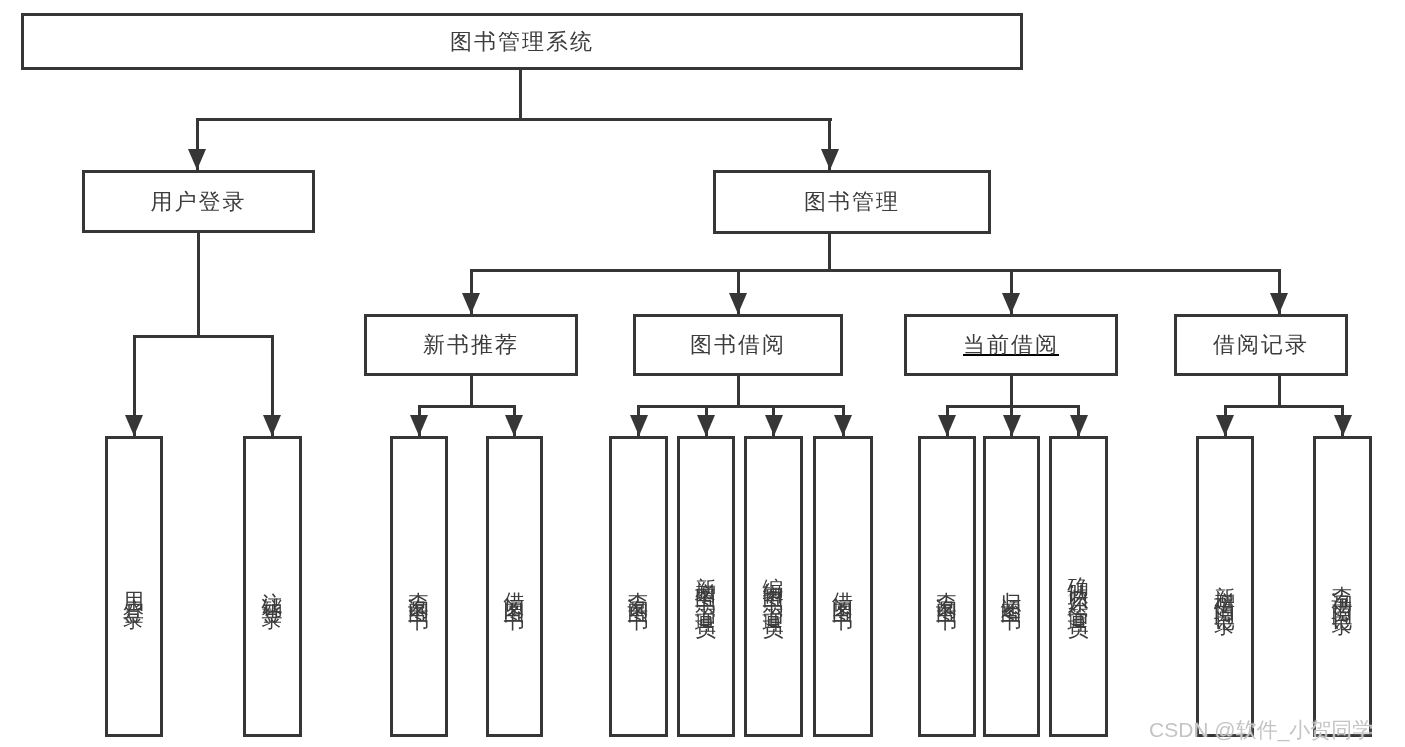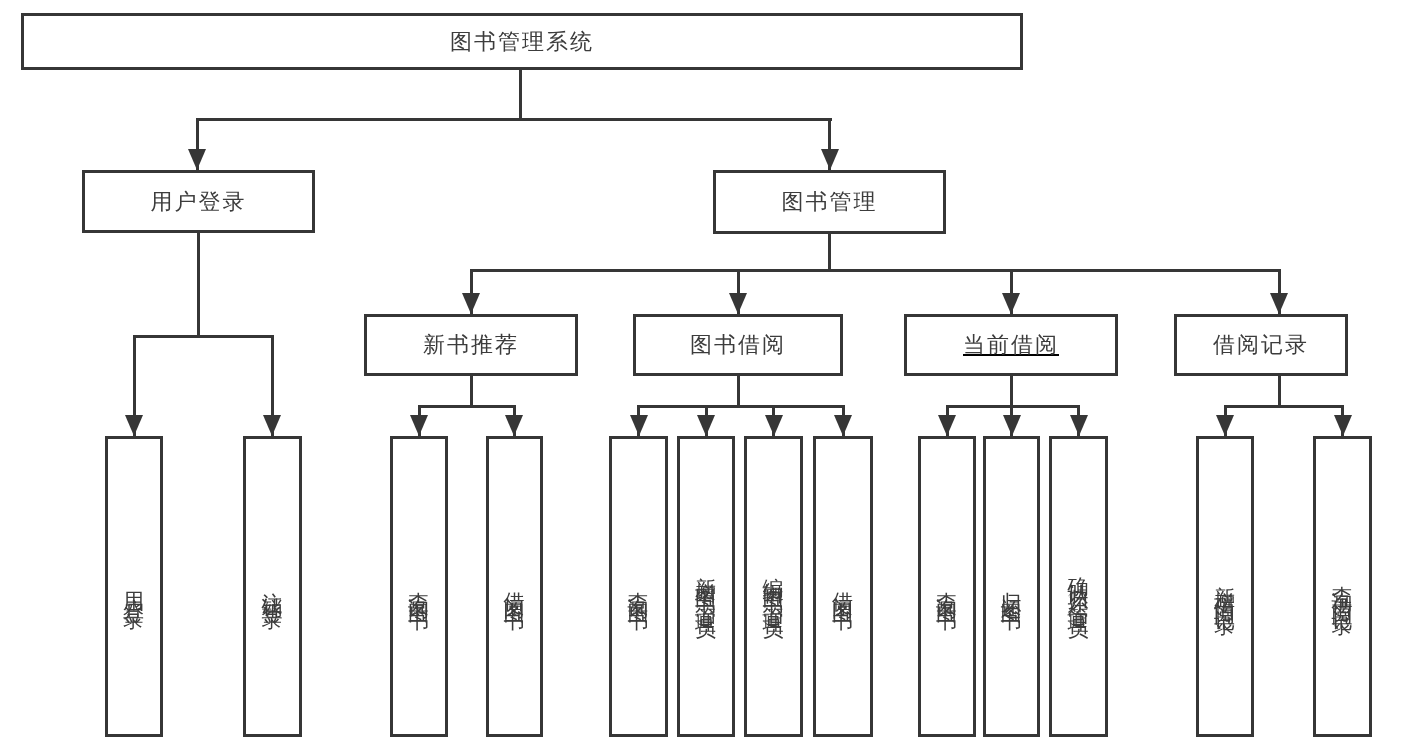--- a/index.html
+++ b/index.html
@@ -76,21 +76,21 @@
   <div class="line" style="left:519px; top:70px; width:3px; height:50px;"></div>
   <div class="line" style="left:196px; top:118px; width:636px; height:3px;"></div>
   <div class="line" style="left:196px; top:120px; width:3px; height:50px;"></div>
   <div class="line" style="left:828px; top:120px; width:3px; height:50px;"></div>
   <div class="arrow" style="left:188px; top:149px;"></div>
   <div class="arrow" style="left:821px; top:149px;"></div>
 
   <div class="box h-box" style="left:82px; top:170px; width:233px; height:63px;">
     <span>用户登录</span>
   </div>
-  <div class="box h-box" style="left:713px; top:170px; width:233px; height:64px;">
+  <div class="box h-box" style="left:713px; top:170px; width:278px; height:64px;">
     <span>图书管理</span>
   </div>
 
   <div class="line" style="left:197px; top:233px; width:3px; height:105px;"></div>
   <div class="line" style="left:133px; top:335px; width:141px; height:3px;"></div>
   <div class="line" style="left:133px; top:337px; width:3px; height:99px;"></div>
   <div class="line" style="left:271px; top:337px; width:3px; height:99px;"></div>
   <div class="arrow" style="left:125px; top:415px;"></div>
   <div class="arrow" style="left:263px; top:415px;"></div>
 
@@ -189,14 +189,15 @@
     <span>确认归还（管理员）</span>
   </div>
 
   <div class="box v-box" style="left:1196px; top:436px; width:58px; height:301px;">
     <span>新增借阅记录</span>
   </div>
   <div class="box v-box" style="left:1313px; top:436px; width:59px; height:301px;">
     <span>查询借阅记录</span>
   </div>
 
+  <div class="watermark">CSDN @软件_小贺同学</div>
 
 </div>
 
 </body></html>

